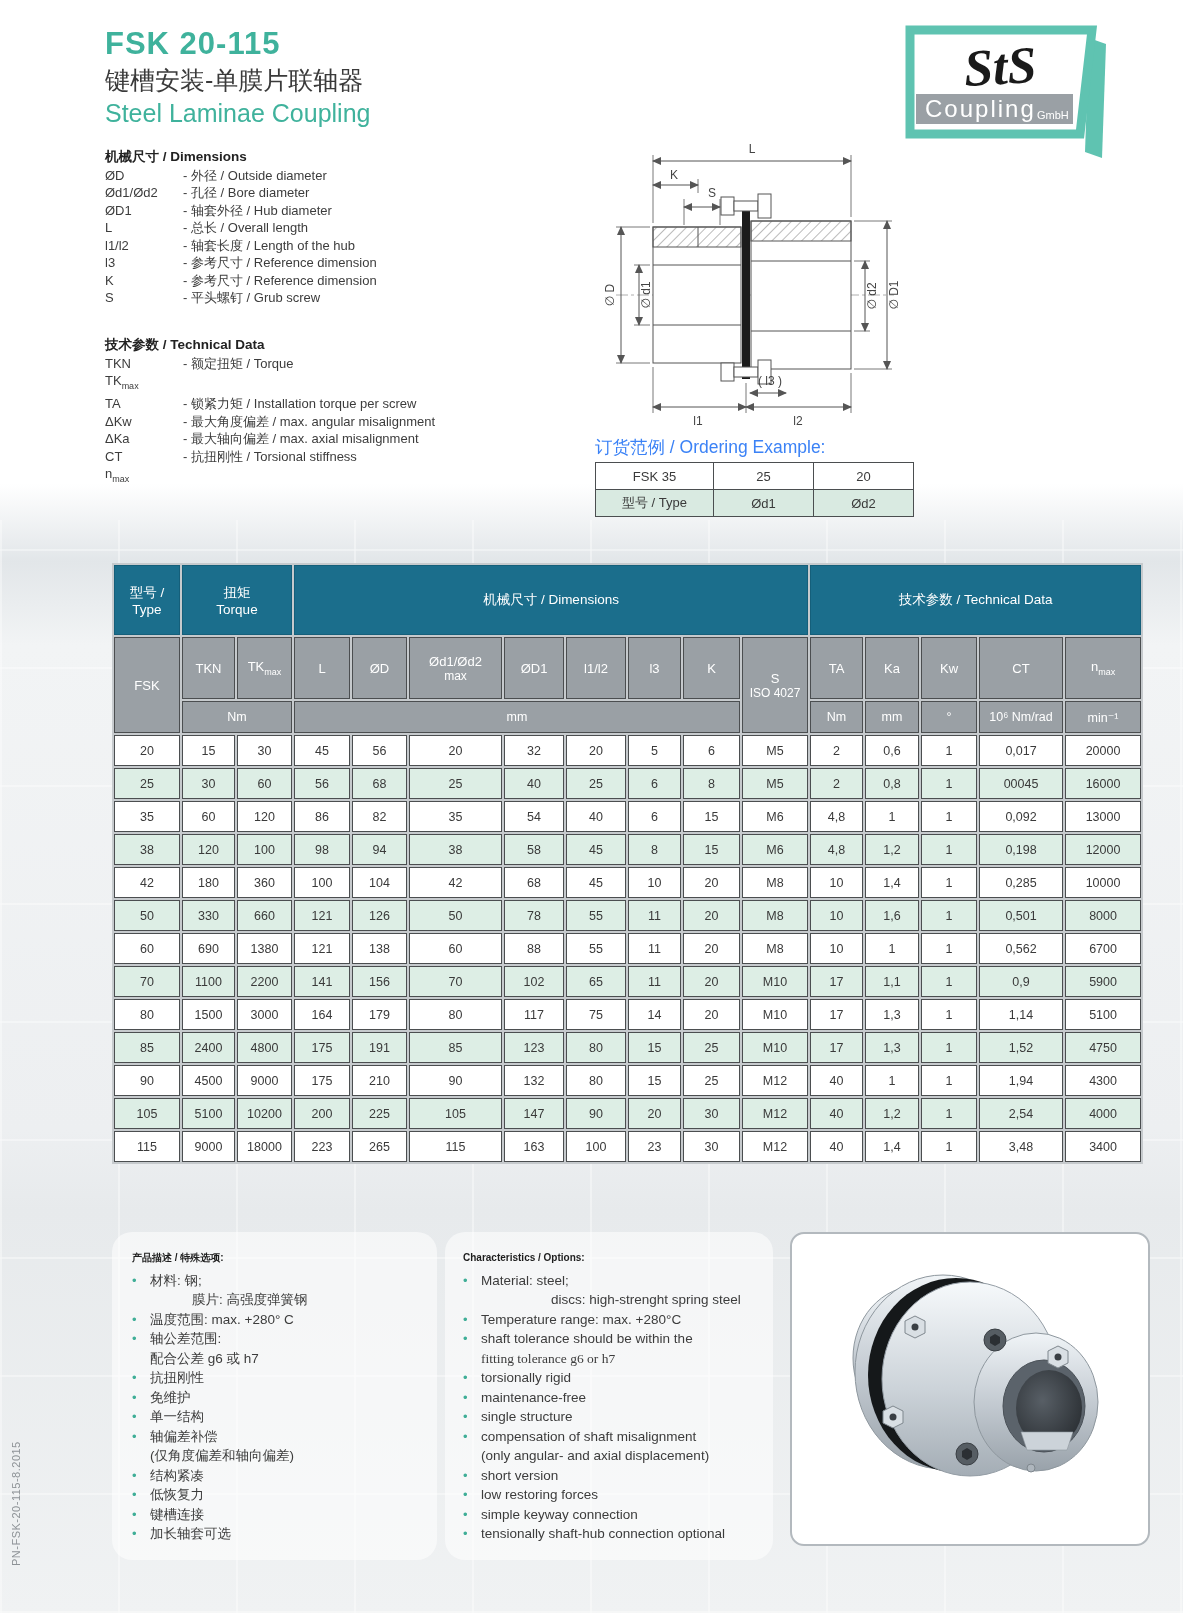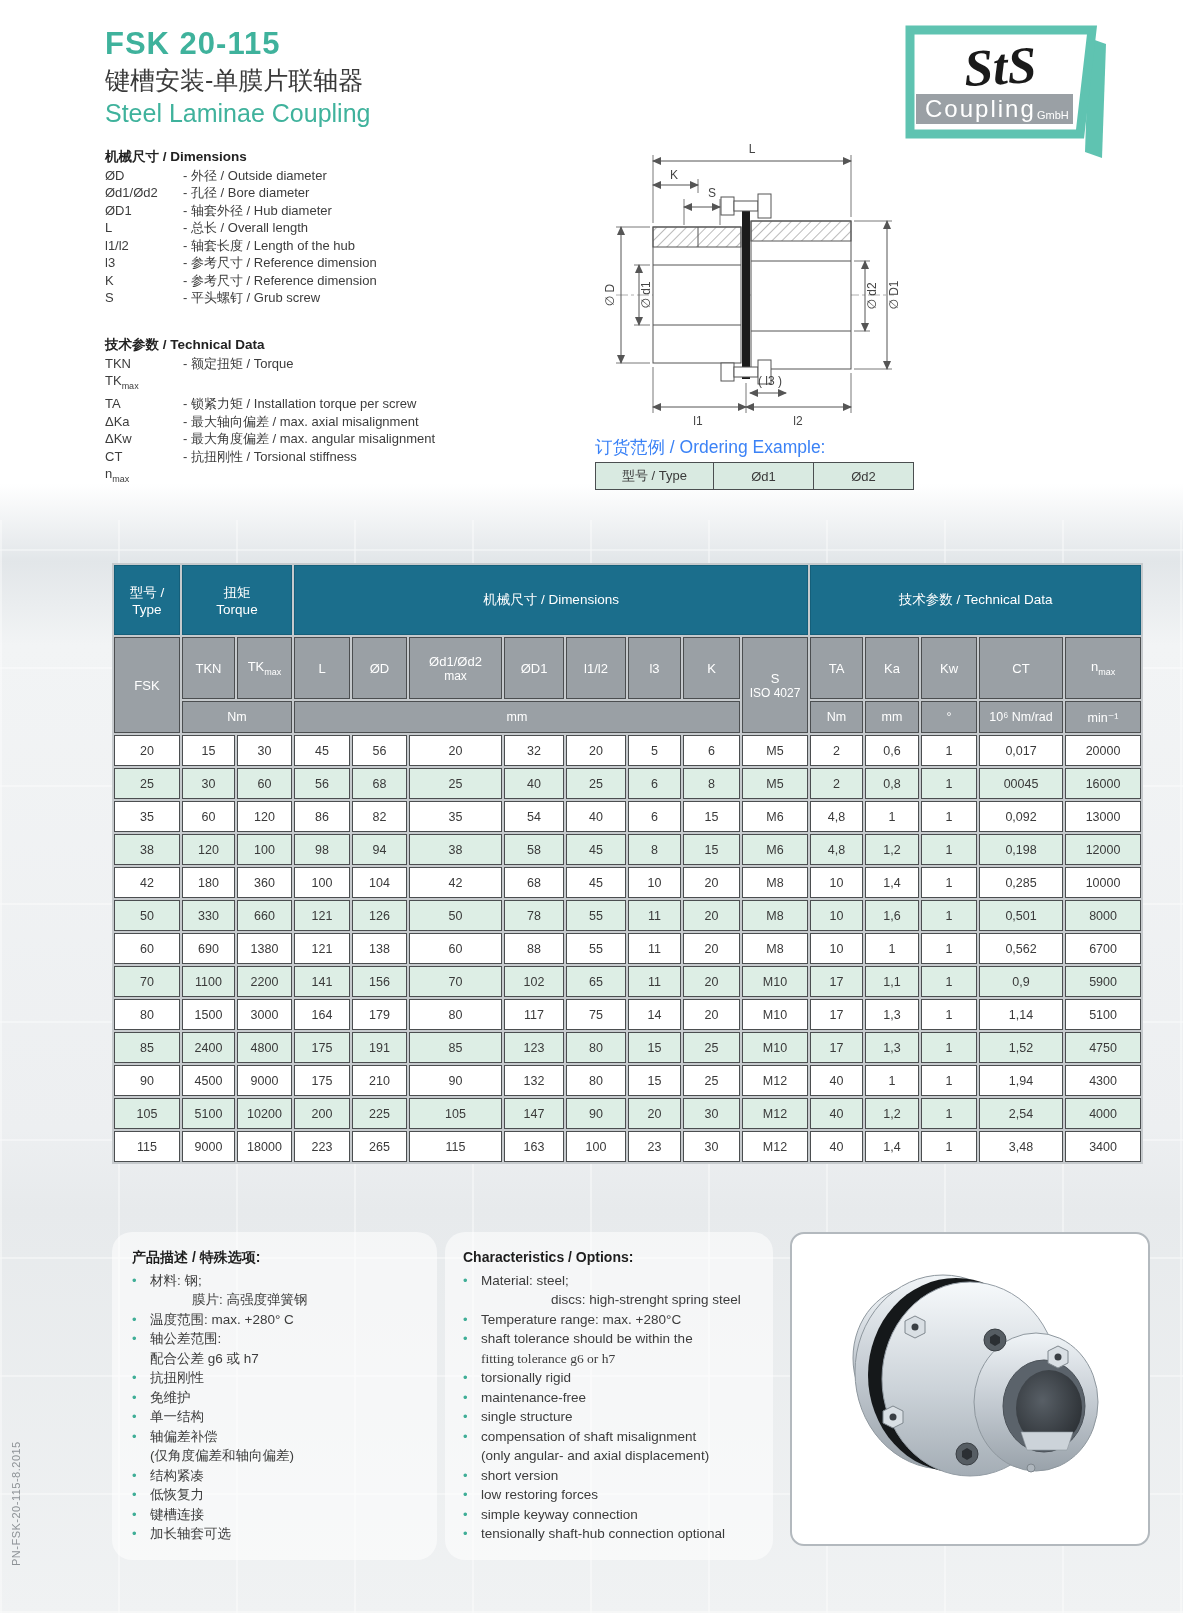--- a/index.html
+++ b/index.html
@@ -42,21 +42,21 @@
   table.dt .g{background:#1b6e8c;height:68px;font-size:13.5px;border-color:#155f7a;}
   table.dt .sh{background:#9aa0a5;height:60px;font-size:13px;}
   table.dt .un{background:#9aa0a5;height:30px;font-size:12.5px;}
   table.dt td{background:#fff;height:29px;font-size:12.5px;color:#3a3a3a;}
   table.dt tr.alt td{background:#ddeee5;}
   table.dt .l2{font-size:12px;}
 
   
   .panel{background:rgba(255,255,255,.55);border-radius:20px;}
   .blist{font-size:13.5px;line-height:19.5px;}
-  .blist .ttl{font-weight:bold;font-size:14px;color:#1d1d1d;margin-bottom:3px;}
+  .blist .ttl{font-weight:bold;font-size:10px;color:#1d1d1d;margin-bottom:3px;}
   .blt-row{display:flex;}
   .blt{flex:0 0 18px;text-align:left;font-size:13px;}
   .img-box{left:790px;top:1232px;width:356px;height:310px;background:#fff;border:2px solid #b3b9be;border-radius:14px;display:flex;align-items:center;justify-content:center;}
 
   .docnum{left:10px;top:1566px;transform:rotate(-90deg);transform-origin:0 0;font-size:11px;color:#8d9296;letter-spacing:.5px;white-space:nowrap;}
 
   .dim-label{font-size:12px;fill:#444;}
 </style>
 </head>
 <body>
@@ -126,29 +126,29 @@
       <div class="lg-row">
         <span class="lg-term">TK<sub class="s">max</sub></span>
       </div>
       <div class="lg-row">
         <span class="lg-term">TA</span>
         <div class="lg-def">
           <div>- 锁紧力矩 / Installation torque per screw</div>
         </div>
       </div>
       <div class="lg-row">
+        <span class="lg-term">ΔKw</span>
+        <div class="lg-def">
+          <div>- 最大角度偏差 / max. angular misalignment</div>
+        </div>
+      </div>
+      <div class="lg-row">
         <span class="lg-term">ΔKa</span>
         <div class="lg-def">
           <div>- 最大轴向偏差 / max. axial misalignment</div>
-        </div>
-      </div>
-      <div class="lg-row">
-        <span class="lg-term">ΔKw</span>
-        <div class="lg-def">
-          <div>- 最大角度偏差 / max. angular misalignment</div>
         </div>
       </div>
       <div class="lg-row">
         <span class="lg-term">CT</span>
         <div class="lg-def">
           <div>- 抗扭刚性 / Torsional stiffness</div>
         </div>
       </div>
       <div class="lg-row">
         <span class="lg-term">n<sub class="s">max</sub></span>
@@ -239,20 +239,25 @@
 </svg>
 
 <div class="abs ord-title">订货范例 / Ordering Example:</div>
 <table class="abs ord">
   <colgroup>
       <col style="width:118px">
       <col style="width:100px">
       <col style="width:100px">
     </colgroup>
   <tbody>
+      <tr>
+        <td>FSK 35</td>
+        <td>25</td>
+        <td>20</td>
+      </tr>
       <tr class="green">
         <td>型号 / Type</td>
         <td>Ød1</td>
         <td>Ød2</td>
       </tr>
     </tbody>
 </table>
 
 <table class="abs dt">
   <colgroup>

